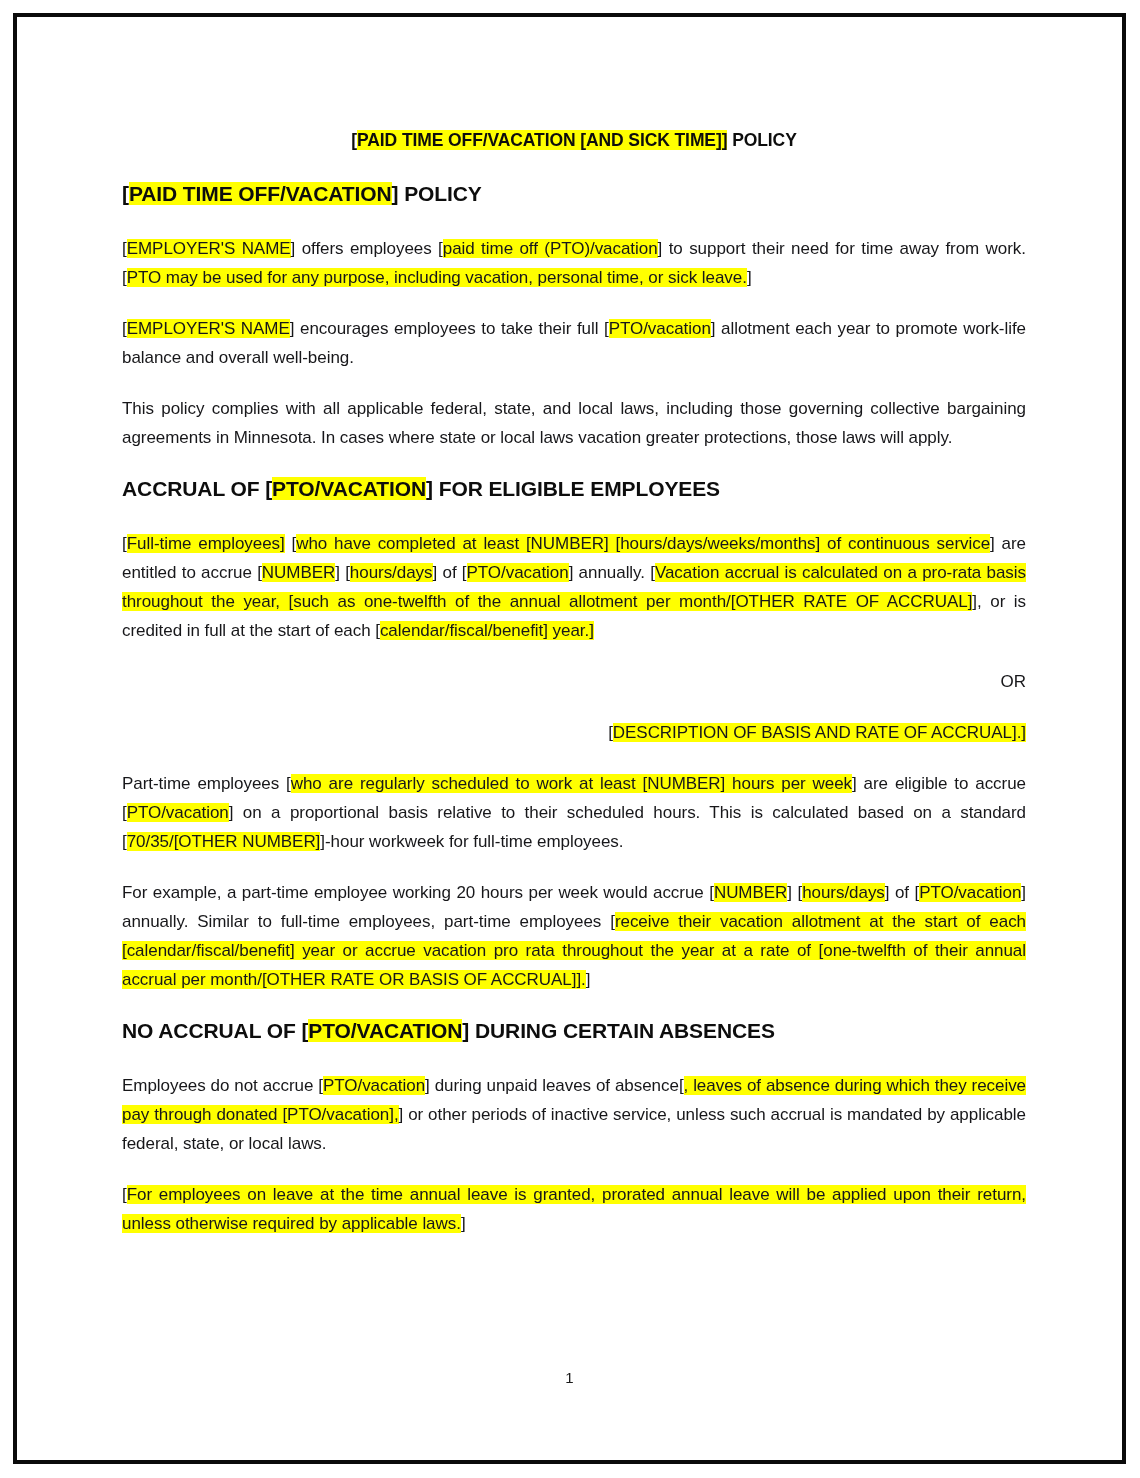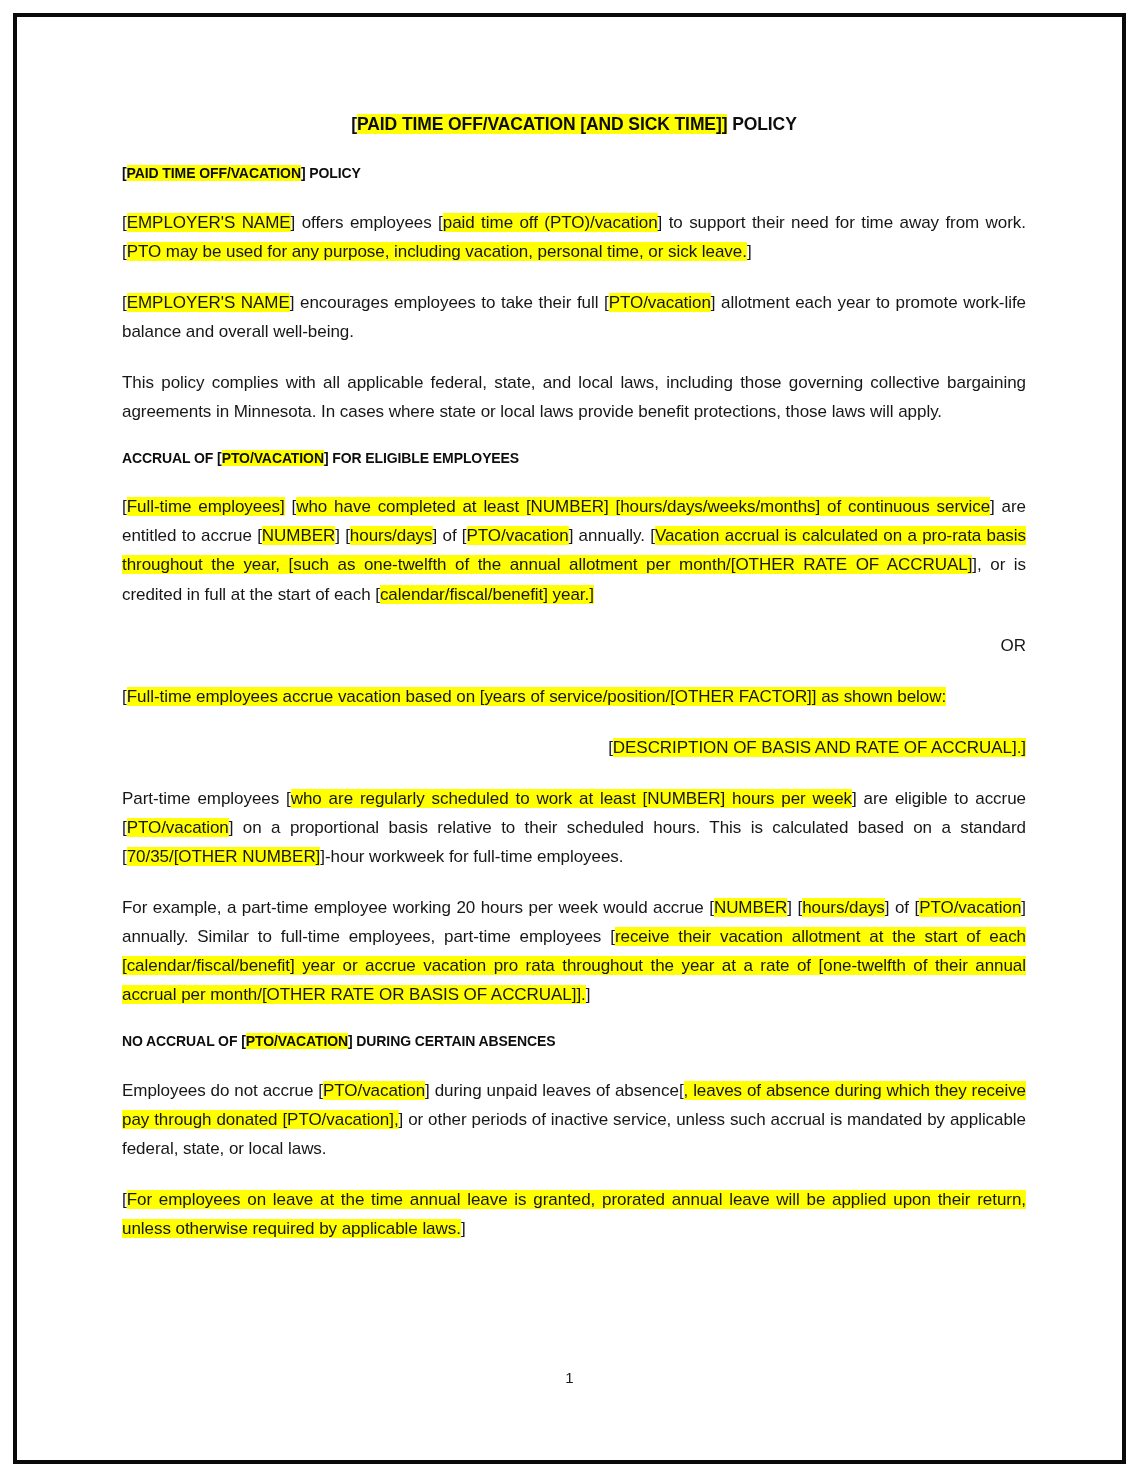--- a/index.html
+++ b/index.html
@@ -28,26 +28,26 @@
     left: 105px;
     top: 95px;
     width: 904px;
   }
   .doc-title {
     text-align: center;
     font-weight: bold;
     font-size: 17.5px;
     color: #0d0d0d;
     letter-spacing: -0.1px;
-    margin: 0 0 26px 0;
+    margin: 16px 0 26px 0;
     line-height: 1.45;
   }
   .section-heading {
     font-weight: bold;
-    font-size: 14px;
+    font-size: 21px;
     color: #0d0d0d;
     letter-spacing: -0.1px;
     margin: 0 0 24px 0;
     line-height: 1.45;
   }
   .para {
     font-size: 17px;
     color: #17171a;
     line-height: 1.71;
     text-align: justify;
@@ -82,25 +82,24 @@
 <div class="page-frame">
 
   <div class="page-body">
 
     <div class="doc-title">[<mark>PAID TIME OFF/VACATION [AND SICK TIME]]</mark> POLICY</div>
 
     <div>
         <div class="section-heading">[<mark>PAID TIME OFF/VACATION</mark>] POLICY</div>
         <div class="para">[<mark>EMPLOYER'S NAME</mark>] offers employees [<mark>paid time off (PTO)/vacation</mark>] to support their need for time away from work. [<mark>PTO may be used for any purpose, including vacation, personal time, or sick leave.</mark>]</div>
         <div class="para">[<mark>EMPLOYER'S NAME</mark>] encourages employees to take their full [<mark>PTO/vacation</mark>] allotment each year to promote work-life balance and overall well-being.</div>
-        <div class="para">This policy complies with all applicable federal, state, and local laws, including those governing collective bargaining agreements in Minnesota. In cases where state or local laws provide benefit protections, those laws will apply.</div>
+        <div class="para">This policy complies with all applicable federal, state, and local laws, including those governing collective bargaining agreements in Minnesota. In cases where state or local laws vacation greater protections, those laws will apply.</div>
         <div class="section-heading">ACCRUAL OF [<mark>PTO/VACATION</mark>] FOR ELIGIBLE EMPLOYEES</div>
         <div class="para">[<mark>Full-time employees]</mark> [<mark>who have completed at least [NUMBER] [hours/days/weeks/months] of continuous service</mark>] are entitled to accrue [<mark>NUMBER</mark>] [<mark>hours/days</mark>] of [<mark>PTO/vacation</mark>] annually. [<mark>Vacation accrual is calculated on a pro-rata basis throughout the year, [such as one-twelfth of the annual allotment per month/[OTHER RATE OF ACCRUAL]</mark>], or is credited in full at the start of each [<mark>calendar/fiscal/benefit] year.]</mark></div>
         <div class="para plain">OR</div>
-        <div class="para">[<mark>Full-time employees accrue vacation based on [years of service/position/[OTHER FACTOR]] as shown below:</mark></div>
         <div class="para plain">[<mark>DESCRIPTION OF BASIS AND RATE OF ACCRUAL].]</mark></div>
         <div class="para">Part-time employees [<mark>who are regularly scheduled to work at least [NUMBER] hours per week</mark>] are eligible to accrue [<mark>PTO/vacation</mark>] on a proportional basis relative to their scheduled hours. This is calculated based on a standard [<mark>70/35/[OTHER NUMBER]</mark>]-hour workweek for full-time employees.</div>
         <div class="para">For example, a part-time employee working 20 hours per week would accrue [<mark>NUMBER</mark>] [<mark>hours/days</mark>] of [<mark>PTO/vacation</mark>] annually. Similar to full-time employees, part-time employees [<mark>receive their vacation allotment at the start of each [calendar/fiscal/benefit] year or accrue vacation pro rata throughout the year at a rate of [one-twelfth of their annual accrual per month/[OTHER RATE OR BASIS OF ACCRUAL]].</mark>]</div>
         <div class="section-heading">NO ACCRUAL OF [<mark>PTO/VACATION</mark>] DURING CERTAIN ABSENCES</div>
         <div class="para">Employees do not accrue [<mark>PTO/vacation</mark>] during unpaid leaves of absence[<mark>, leaves of absence during which they receive pay through donated [PTO/vacation],</mark>] or other periods of inactive service, unless such accrual is mandated by applicable federal, state, or local laws.</div>
         <div class="para last">[<mark>For employees on leave at the time annual leave is granted, prorated annual leave will be applied upon their return, unless otherwise required by applicable laws.</mark>]</div>
       </div>
 
   </div>
 

